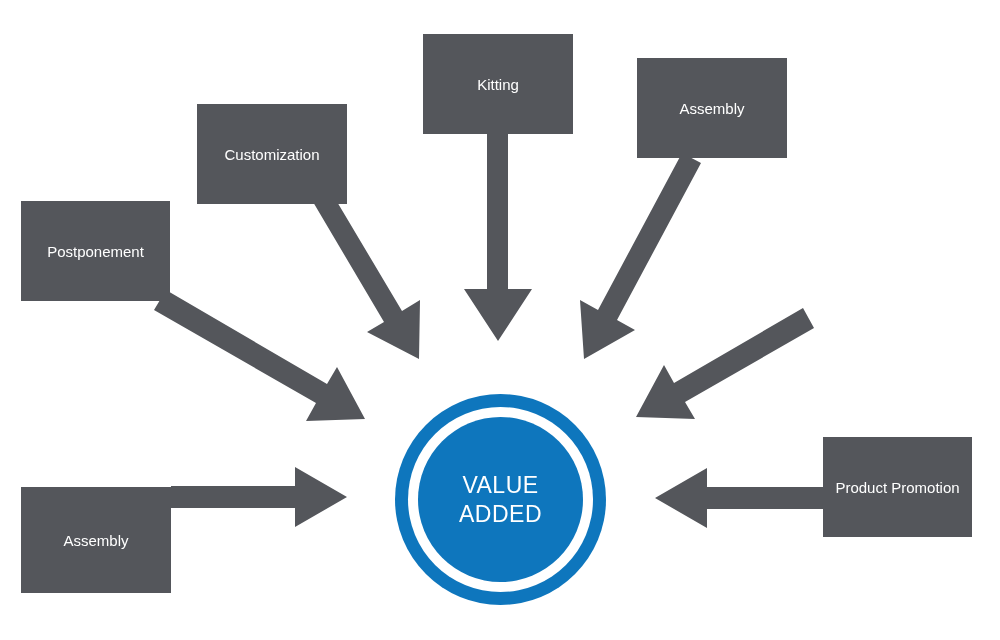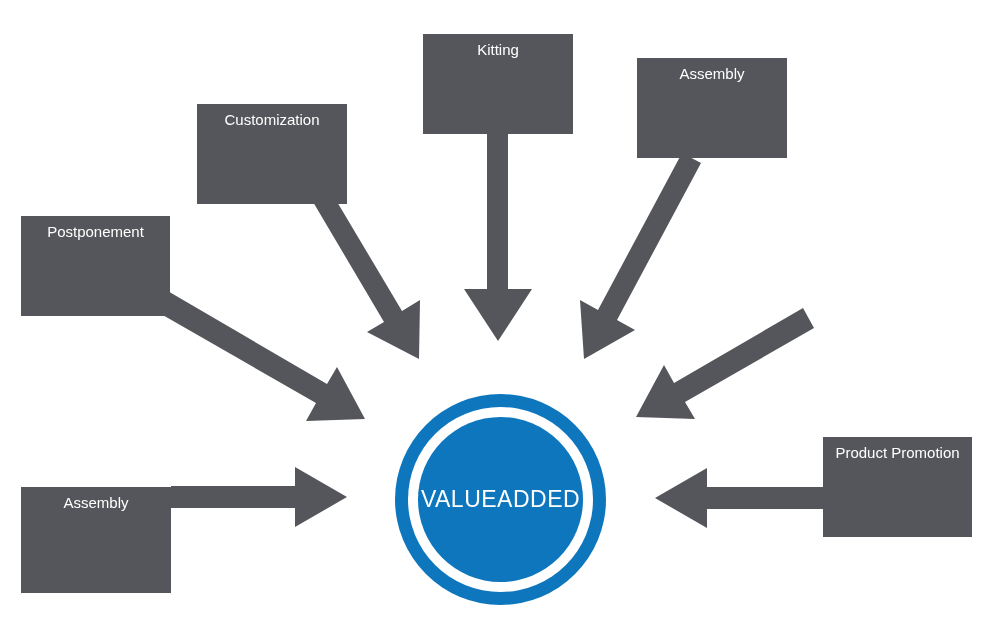--- a/index.html
+++ b/index.html
@@ -9,42 +9,42 @@
   *{margin:0;padding:0;box-sizing:border-box;}
   html,body{background:var(--bg);}
   body{font-family:"Liberation Sans","DejaVu Sans",sans-serif;}
   .stage{
     position:relative;width:1000px;height:640px;background:var(--bg);overflow:hidden;
   }
   .arrow-layer{position:absolute;left:0;top:0;width:1000px;height:640px;}
   .arrow{fill:var(--arrow);stroke:none;}
   .node-box{
     position:absolute;background:var(--box);color:var(--label);
-    display:flex;justify-content:center;text-align:center;
+    display:flex;align-items:center;justify-content:center;text-align:center;
     font-size:15px;line-height:19px;padding:6px 12px;
   }
-  .box-postponement{left:21px;top:216px;width:149px;height:100px;}
+  .box-postponement{left:21px;top:201px;width:149px;height:100px;}
   .box-customization{left:197px;top:58px;width:150px;height:100px;margin-top:46px;}
   .box-kitting{left:423px;top:34px;width:150px;height:100px;}
   .box-labeling{left:637px;top:58px;width:150px;height:100px;}
   .box-merchandising{left:800px;top:222px;width:152px;height:100px;}
   .box-assembly{left:21px;top:447px;width:150px;height:106px;margin-top:40px;}
   .box-promotion{left:823px;top:437px;width:149px;height:100px;}
   .hub{
     position:absolute;left:395px;top:394px;width:211px;height:211px;
     background:var(--circle);border-radius:50%;
   }
   .hub-ring{
     position:absolute;left:13px;top:13px;right:13px;bottom:13px;
     background:var(--ring);border-radius:50%;
   }
   .hub-core{
     position:absolute;left:23px;top:23px;right:23px;bottom:23px;
     background:var(--circle);border-radius:50%;
-    display:flex;flex-direction:row;align-items:center;justify-content:center;
+    display:flex;flex-direction:column;align-items:center;justify-content:center;
     color:var(--label);font-size:23px;line-height:29px;letter-spacing:0.5px;
     text-align:center;
   }
 </style>
 </head>
 <body>
 
 <div class="stage">
 
   <svg class="arrow-layer" viewBox="0 0 1000 640" aria-hidden="true">

